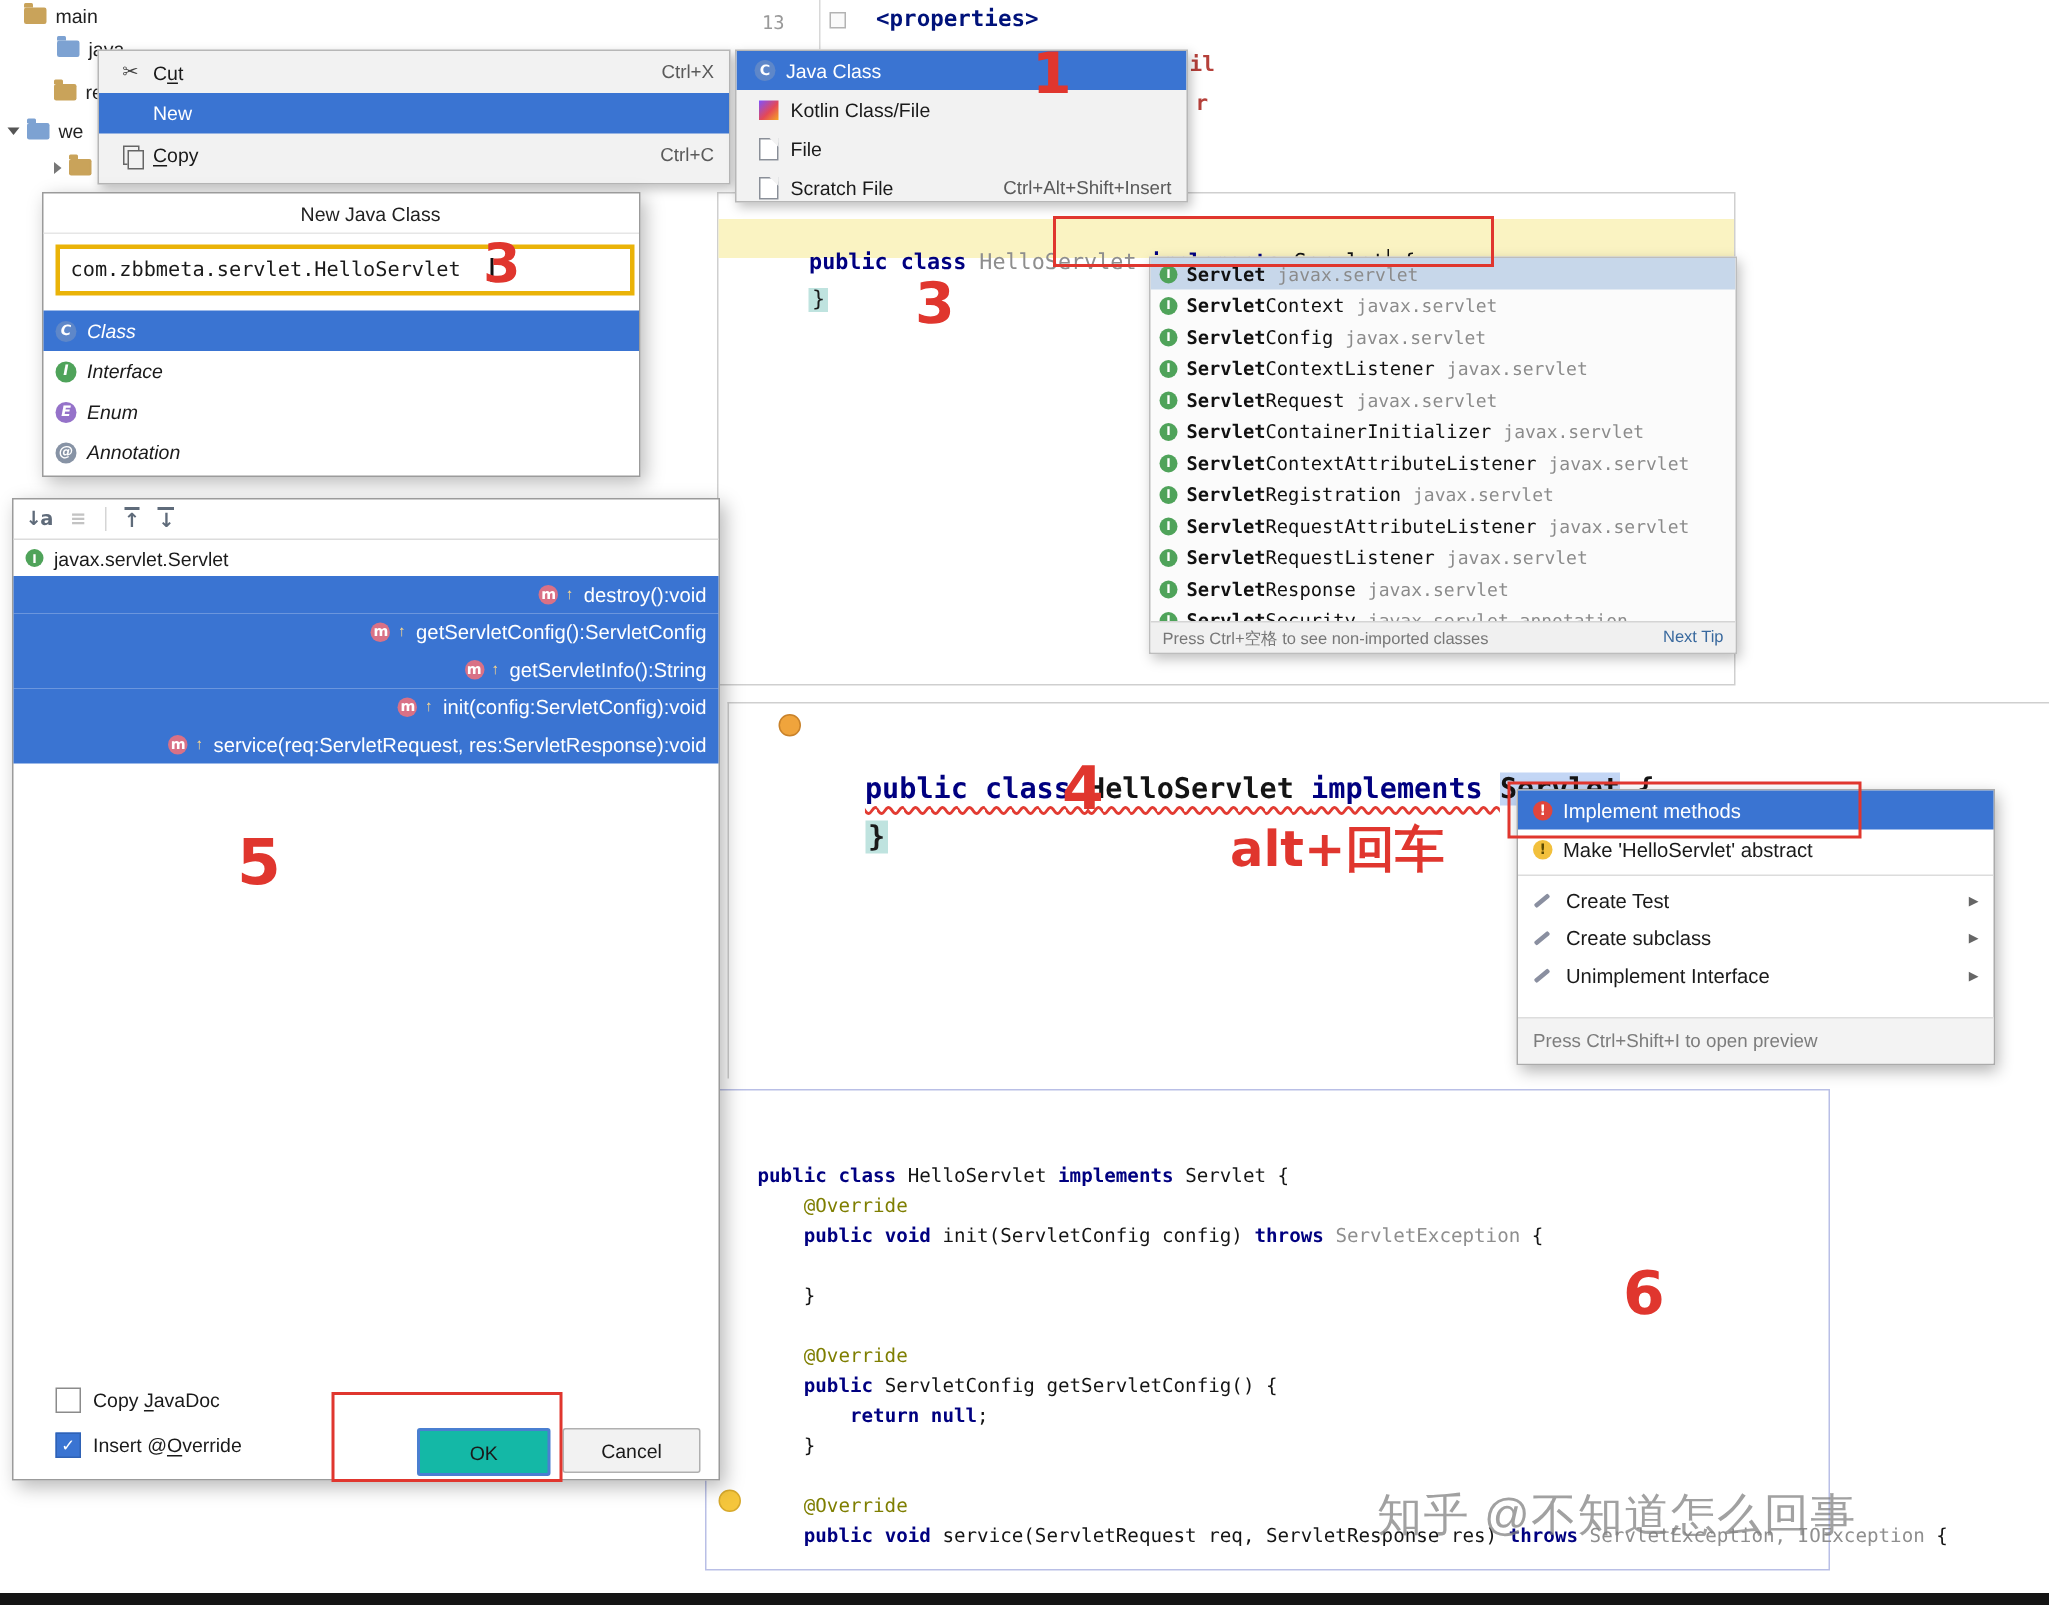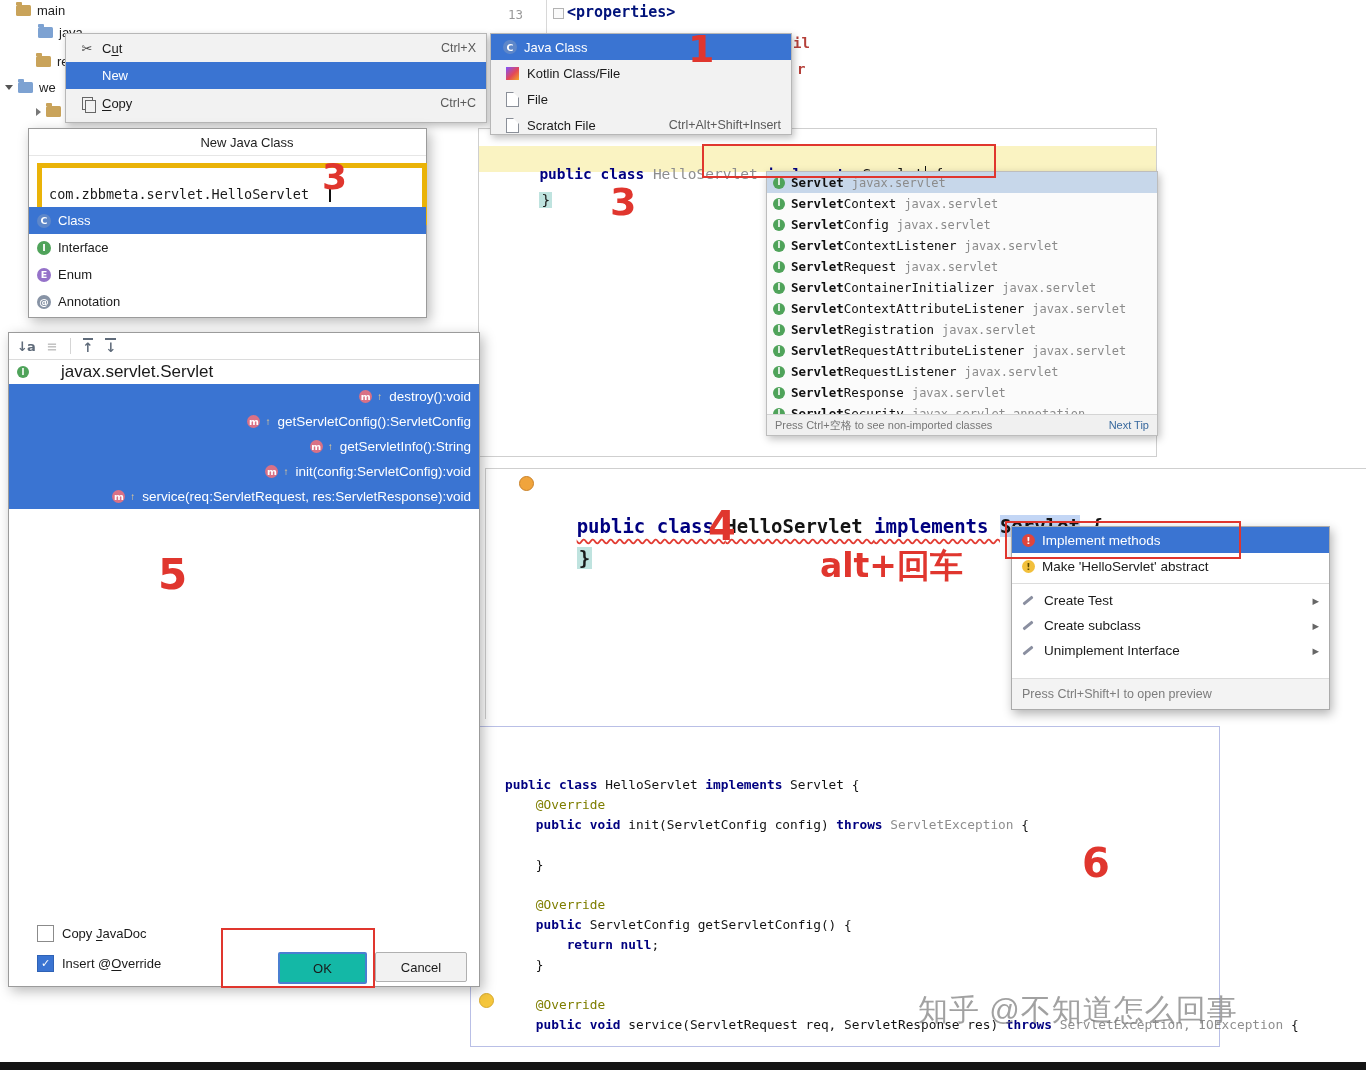--- a/index.html
+++ b/index.html
@@ -43,34 +43,34 @@
   .ci-interface{background:#4fa35a;} .ci-interface::before{content:"I";}
   .ci-enum{background:#9572c9;} .ci-enum::before{content:"E";}
   .ci-annotation{background:#8793a5;} .ci-annotation::before{content:"@";}
   .ci-method{background:#d97186;} .ci-method::before{content:"m";}
   .ci-bulb-red{background:#e0453c;} .ci-bulb-red::before{content:"!";}
   .ci-bulb-yellow{background:#f2c03c;color:#5c4a00;} .ci-bulb-yellow::before{content:"!";}
 
   
   .dialog{position:absolute;background:#fff;border:1px solid #9b9b9b;box-shadow:3px 4px 12px rgba(0,0,0,.28);z-index:12;}
   .dlg-title{height:26px;display:flex;align-items:center;justify-content:center;font-size:13px;color:#222;border-bottom:1px solid #e6e6e6;padding-left:39px;}
-  .fake-input{position:absolute;background:#fff;border:5px solid #eab308;display:flex;align-items:center;padding:12px 7px;font-size:13.5px;gap:19px;}
+  .fake-input{position:absolute;background:#fff;border:3px solid #eab308;display:flex;align-items:center;padding:0 7px;font-size:13.5px;gap:19px;}
   .caret{display:inline-block;width:1.5px;height:16px;background:#111;margin-left:1px;vertical-align:-3px;}
-  .kind-row{display:flex;align-items:center;height:27px;padding:0 8px;font-size:13px;}
+  .kind-row{display:flex;align-items:center;height:27px;padding:0 8px;font-size:13px;font-style:italic;}
   .kind-row.sel{background:#3a74d2;color:#fff;}
 
   
   .mtb{height:26px;border-bottom:1px solid #dcdcdc;display:flex;align-items:center;padding:0 8px;gap:12px;}
   .tbi{color:#5f6b7a;font-size:13px;font-weight:bold;font-family:"DejaVu Sans",sans-serif;line-height:1;}
   .tb-sort::before{content:"↓a";letter-spacing:-1px;}
   .tb-dis{color:#c3c3c3;} .tb-dis::before{content:"≡";}
   .tb-col{border-top:2px solid #5f6b7a;padding-top:1px;} .tb-col::before{content:"↑";}
   .tb-exp{border-top:2px solid #5f6b7a;padding-top:1px;} .tb-exp::before{content:"↓";}
   .tbsep{width:1px;height:16px;background:#d5d5d5;}
-  .mroot{display:flex;align-items:center;height:24px;padding:0 8px;font-size:17px;gap:25px;}
+  .mroot{display:flex;align-items:center;height:24px;padding:0 8px;font-size:13px;}
   .mroot .ci{width:12px;height:12px;font-size:8px;}
   .mrow{display:flex;align-items:center;height:25px;padding:0 8px 0 34px;font-size:13.5px;justify-content:flex-end;}
   .mrow.sel{background:#3a74d2;color:#fff;}
   .mrow .ci{width:13px;height:13px;margin-right:5px;}
   .ovr{color:#ffd98a;font-size:10px;margin-right:7px;font-weight:bold;} .ovr::before{content:"↑";}
   .chk{width:15px;height:15px;border:1px solid #8b8b8b;background:#fff;display:inline-flex;align-items:center;justify-content:center;margin-right:8px;flex:none;font-size:11px;}
   .chk.on{background:#3a74d2;border-color:#2f62b5;color:#fff;} .chk.on::before{content:"✓";}
   .chkrow{position:absolute;display:flex;align-items:center;font-size:13px;}
   .btn{position:absolute;display:flex;align-items:center;justify-content:center;font-size:13px;background:#f2f2f2;border:1px solid #b0b0b0;border-radius:2px;}
   .btn.primary{border:2px solid #4a7fd1;background:#14b8a6;}
@@ -146,21 +146,21 @@
     <span>we</span>
   </div>
   <div class="tree-row" style="left:36px;top:106px;">
     <span class="tri tri-r"></span>
     <span class="folder f-y"></span>
   </div>
 
   <span class="lnum" style="left:508px;top:7px;">13</span>
   <span class="vline" style="left:546px;top:0;height:33px;"></span>
   <span class="foldbox" style="left:553px;top:8px;"></span>
-  <span class="xmltag" style="left:567px;top:3px;">&lt;properties&gt;</span>
+  <span class="xmltag" style="left:584px;top:3px;">&lt;properties&gt;</span>
   <span class="frag" style="left:793px;top:35px;">il</span>
   <span class="frag" style="left:797px;top:61px;">r</span>
 
   <div class="menu" style="left:65px;top:33px;width:420px;height:88px;">
     <div class="menu-row">
       <span class="mi">
           <span class="ic-scissors"></span>
         </span>
       <span><span>C</span><u>u</u><span>t</span></span>
       <span class="shortcut">Ctrl+X</span>

